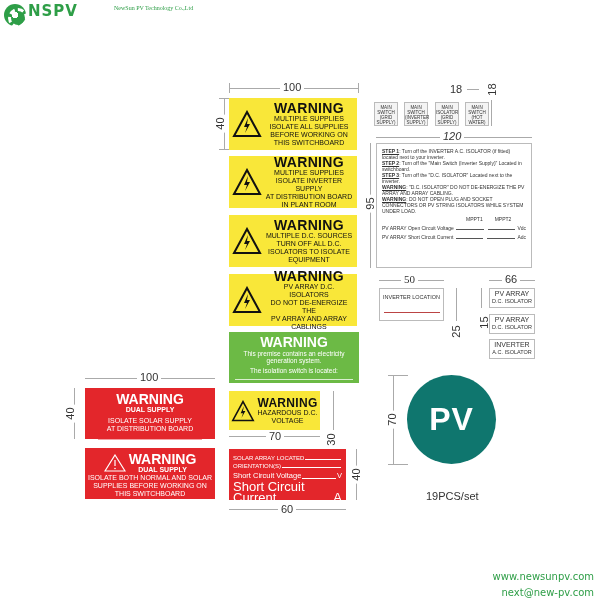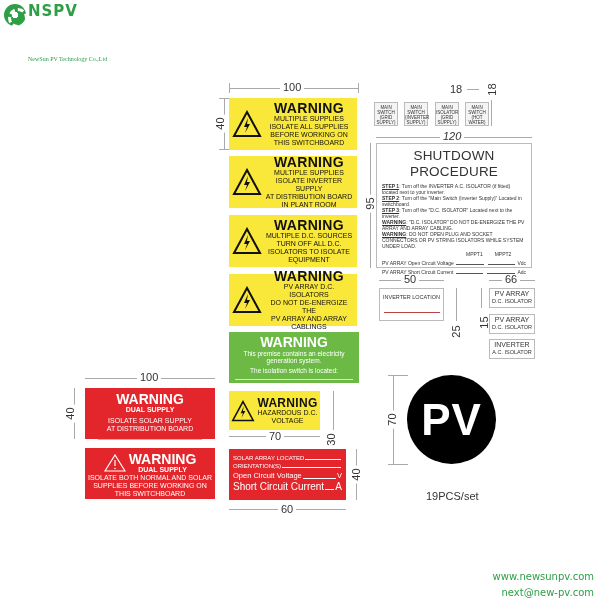--- a/index.html
+++ b/index.html
@@ -2,21 +2,21 @@
 <html><head>
 <meta charset="utf-8">
 <style>
   * { box-sizing: border-box; margin: 0; padding: 0; }
   body { width: 600px; height: 604px; background: #ffffff; position: relative; overflow: hidden; font-family: "Liberation Sans", sans-serif; color: #222; }
   .abs { position: absolute; }
   
   .logo { left: 4px; top: 4px; display: flex; align-items: flex-start; }
   .logo-mark { width: 22px; height: 22px; border-radius: 50%; background: radial-gradient(circle at 50% 50%, #fff 0 3px, #2e9e47 3px 100%); position: relative; margin-right: 2px; }
   .logo-mark::before { content: ""; position: absolute; left: 4px; top: 4px; width: 14px; height: 14px; border-radius: 50%; border: 3px dashed #fff; }
-  .logo-text { display: flex; flex-direction: column; gap: 36px; }
+  .logo-text { display: flex; flex-direction: row; gap: 36px; }
   .logo-brand { font-family: "DejaVu Sans", sans-serif; font-weight: bold; font-size: 15px; letter-spacing: 1px; color: #2e9e47; line-height: 15px; }
   .logo-sub { font-family: "Liberation Serif", serif; font-size: 6px; color: #2e9e47; line-height: 8px; }
   .hline { position: absolute; height: 1px; background: #aaa; }
   .vline { position: absolute; width: 1px; background: #aaa; }
   .dimtext { position: absolute; font-size: 11px; color: #333; background: #fff; padding: 0 3px; line-height: 11px; }
   .vtext { transform: rotate(-90deg); transform-origin: center; }
 
   
   .ywarn { position: absolute; width: 128px; height: 52px; background: #f9e739; display: flex; align-items: center; padding: 2px 3px; }
   .tri { width: 30px; height: 28px; flex: none; margin-right: 2px; }
@@ -38,21 +38,21 @@
 
   .shutdown { position: absolute; left: 376px; top: 143px; width: 156px; height: 125px; border: 1px solid #bbb; padding: 4px 5px; color: #333; }
   .shutdown .h { font-size: 13.5px; line-height: 16px; text-align: center; letter-spacing: 0.2px; margin-bottom: 3px; }
   .shutdown .p { font-size: 5px; line-height: 6px; }
   .shutdown .p b { text-decoration: underline; }
   .mppt { font-size: 5px; line-height: 6px; display: flex; }
 
   .box { position: absolute; border: 1px solid #bbb; background: #fff; color: #333; text-align: center; }
   .label-sm { font-size: 6.5px; line-height: 7px; }
 
-  .pv-circle { position: absolute; left: 407px; top: 375px; width: 89px; height: 89px; border-radius: 50%; background: #000000; color: #fff; font-weight: bold; font-size: 44px; display: flex; align-items: center; justify-content: center; letter-spacing: 1px; }
+  .pv-circle { position: absolute; left: 407px; top: 375px; width: 89px; height: 89px; border-radius: 50%; background: #0f766e; color: #fff; font-weight: bold; font-size: 32px; display: flex; align-items: center; justify-content: center; letter-spacing: 1px; }
 
   .solar { position: absolute; left: 229px; top: 449px; width: 117px; height: 51px; background: #e3262b; color: #fff; padding: 5px 4px; }
   .solar .r { display: flex; align-items: flex-end; }
   .solar .fill { flex: 1; border-bottom: 1px solid #fff; margin: 0 1px 2px; }
 
   .site { position: absolute; right: 6px; font-size: 10px; color: #2e9e47; text-align: left; font-family: "DejaVu Sans", sans-serif; margin-left: 20px; }
 </style>
 </head>
 <body>
 
@@ -157,25 +157,25 @@
 <div class="solar">
   <div class="r" style="font-size:6px;line-height:8px;">
       <span>SOLAR ARRAY LOCATED</span>
       <span class="fill"></span>
     </div>
   <div class="r" style="font-size:6px;line-height:8px;">
       <span>ORIENTATION(S)</span>
       <span class="fill"></span>
     </div>
   <div class="r" style="font-size:7.5px;line-height:11px;">
-      <span>Open Circuit Voltage</span>
+      <span>Short Circuit Voltage</span>
       <span class="fill"></span>
       <span>V</span>
     </div>
-  <div class="r" style="font-size:10px;line-height:11px;text-align:right;">
+  <div class="r" style="font-size:13px;line-height:11px;">
       <span>Short Circuit Current</span>
       <span class="fill"></span>
       <span>A</span>
     </div>
 </div>
 <div class="vline" style="left:356px; top:449px; height:51px;"></div>
 <span class="dimtext vtext" style="left:347px; top:469px;">40</span>
 <div class="hline" style="left:229px; top:509px; width:117px;"></div>
 <span class="dimtext" style="left:278px; top:504px;">60</span>
 
@@ -238,21 +238,20 @@
     <div>(HOT</div>
     <div>WATER)</div>
 </div>
 
 <div class="hline" style="left:376px; top:137px; width:156px;"></div>
 <span class="dimtext" style="left:440px; top:131px;font-style:italic;">120</span>
 <div class="vline" style="left:370px; top:143px; height:125px;"></div>
 <span class="dimtext vtext" style="left:361px; top:198px;">95</span>
 
 <div class="shutdown">
-  <div class="h">SHUTDOWN PROCEDURE</div>
   <div class="p"><b>STEP 1</b><span>: Turn off the INVERTER A.C. ISOLATOR (if fitted) located next to your inverter.</span></div>
   <div class="p"><b>STEP 2</b><span>: Turn off the "Main Switch (Inverter Supply)" Located in switchboard.</span></div>
   <div class="p"><b>STEP 3</b><span>: Turn off the "D.C. ISOLATOR" Located next to the inverter.</span></div>
   <div class="p"><b>WARNING</b><span>: "D.C. ISOLATOR" DO NOT DE-ENERGIZE THE PV ARRAY AND ARRAY CABLING.</span></div>
   <div class="p"><b>WARNING</b><span>: DO NOT OPEN PLUG AND SOCKET CONNECTORS OR PV STRING ISOLATORS WHILE SYSTEM UNDER LOAD.</span></div>
   <div class="mppt" style="margin-top:2px; padding-left:84px;">
       <span style="margin-right:12px;">MPPT1</span>
       <span>MPPT2</span>
     </div>
   <div class="mppt" style="margin-top:3px;">
@@ -263,21 +262,21 @@
     </div>
   <div class="mppt" style="margin-top:3px;">
       <span>PV ARRAY Short Circuit Current</span>
       <span style="flex:1;border-bottom:1px solid #555;margin:0 2px 1px;"></span>
       <span style="flex:1;border-bottom:1px solid #555;margin:0 2px 1px;"></span>
       <span>Adc</span>
     </div>
 </div>
 
 <div class="hline" style="left:379px; top:280px; width:65px;"></div>
-<span class="dimtext" style="left:401px; top:274px;">50</span>
+<span class="dimtext" style="left:401px; top:274px;font-family:Liberation Serif, serif;">50</span>
 <div class="box" style="left:379px; top:288px; width:65px; height:33px; padding-top:5px;">
   <div class="label-sm" style="font-size:5.5px;">INVERTER LOCATION</div>
   <div style="margin:11px auto 0; width:56px; height:1px; background:#b44;"></div>
 </div>
 <div class="vline" style="left:456px; top:288px; height:33px;"></div>
 <span class="dimtext vtext" style="left:447px; top:326px;">25</span>
 
 <div class="hline" style="left:489px; top:280px; width:46px;"></div>
 <span class="dimtext" style="left:502px; top:274px;">66</span>
 <div class="vline" style="left:481px; top:288px; height:20px;"></div>

